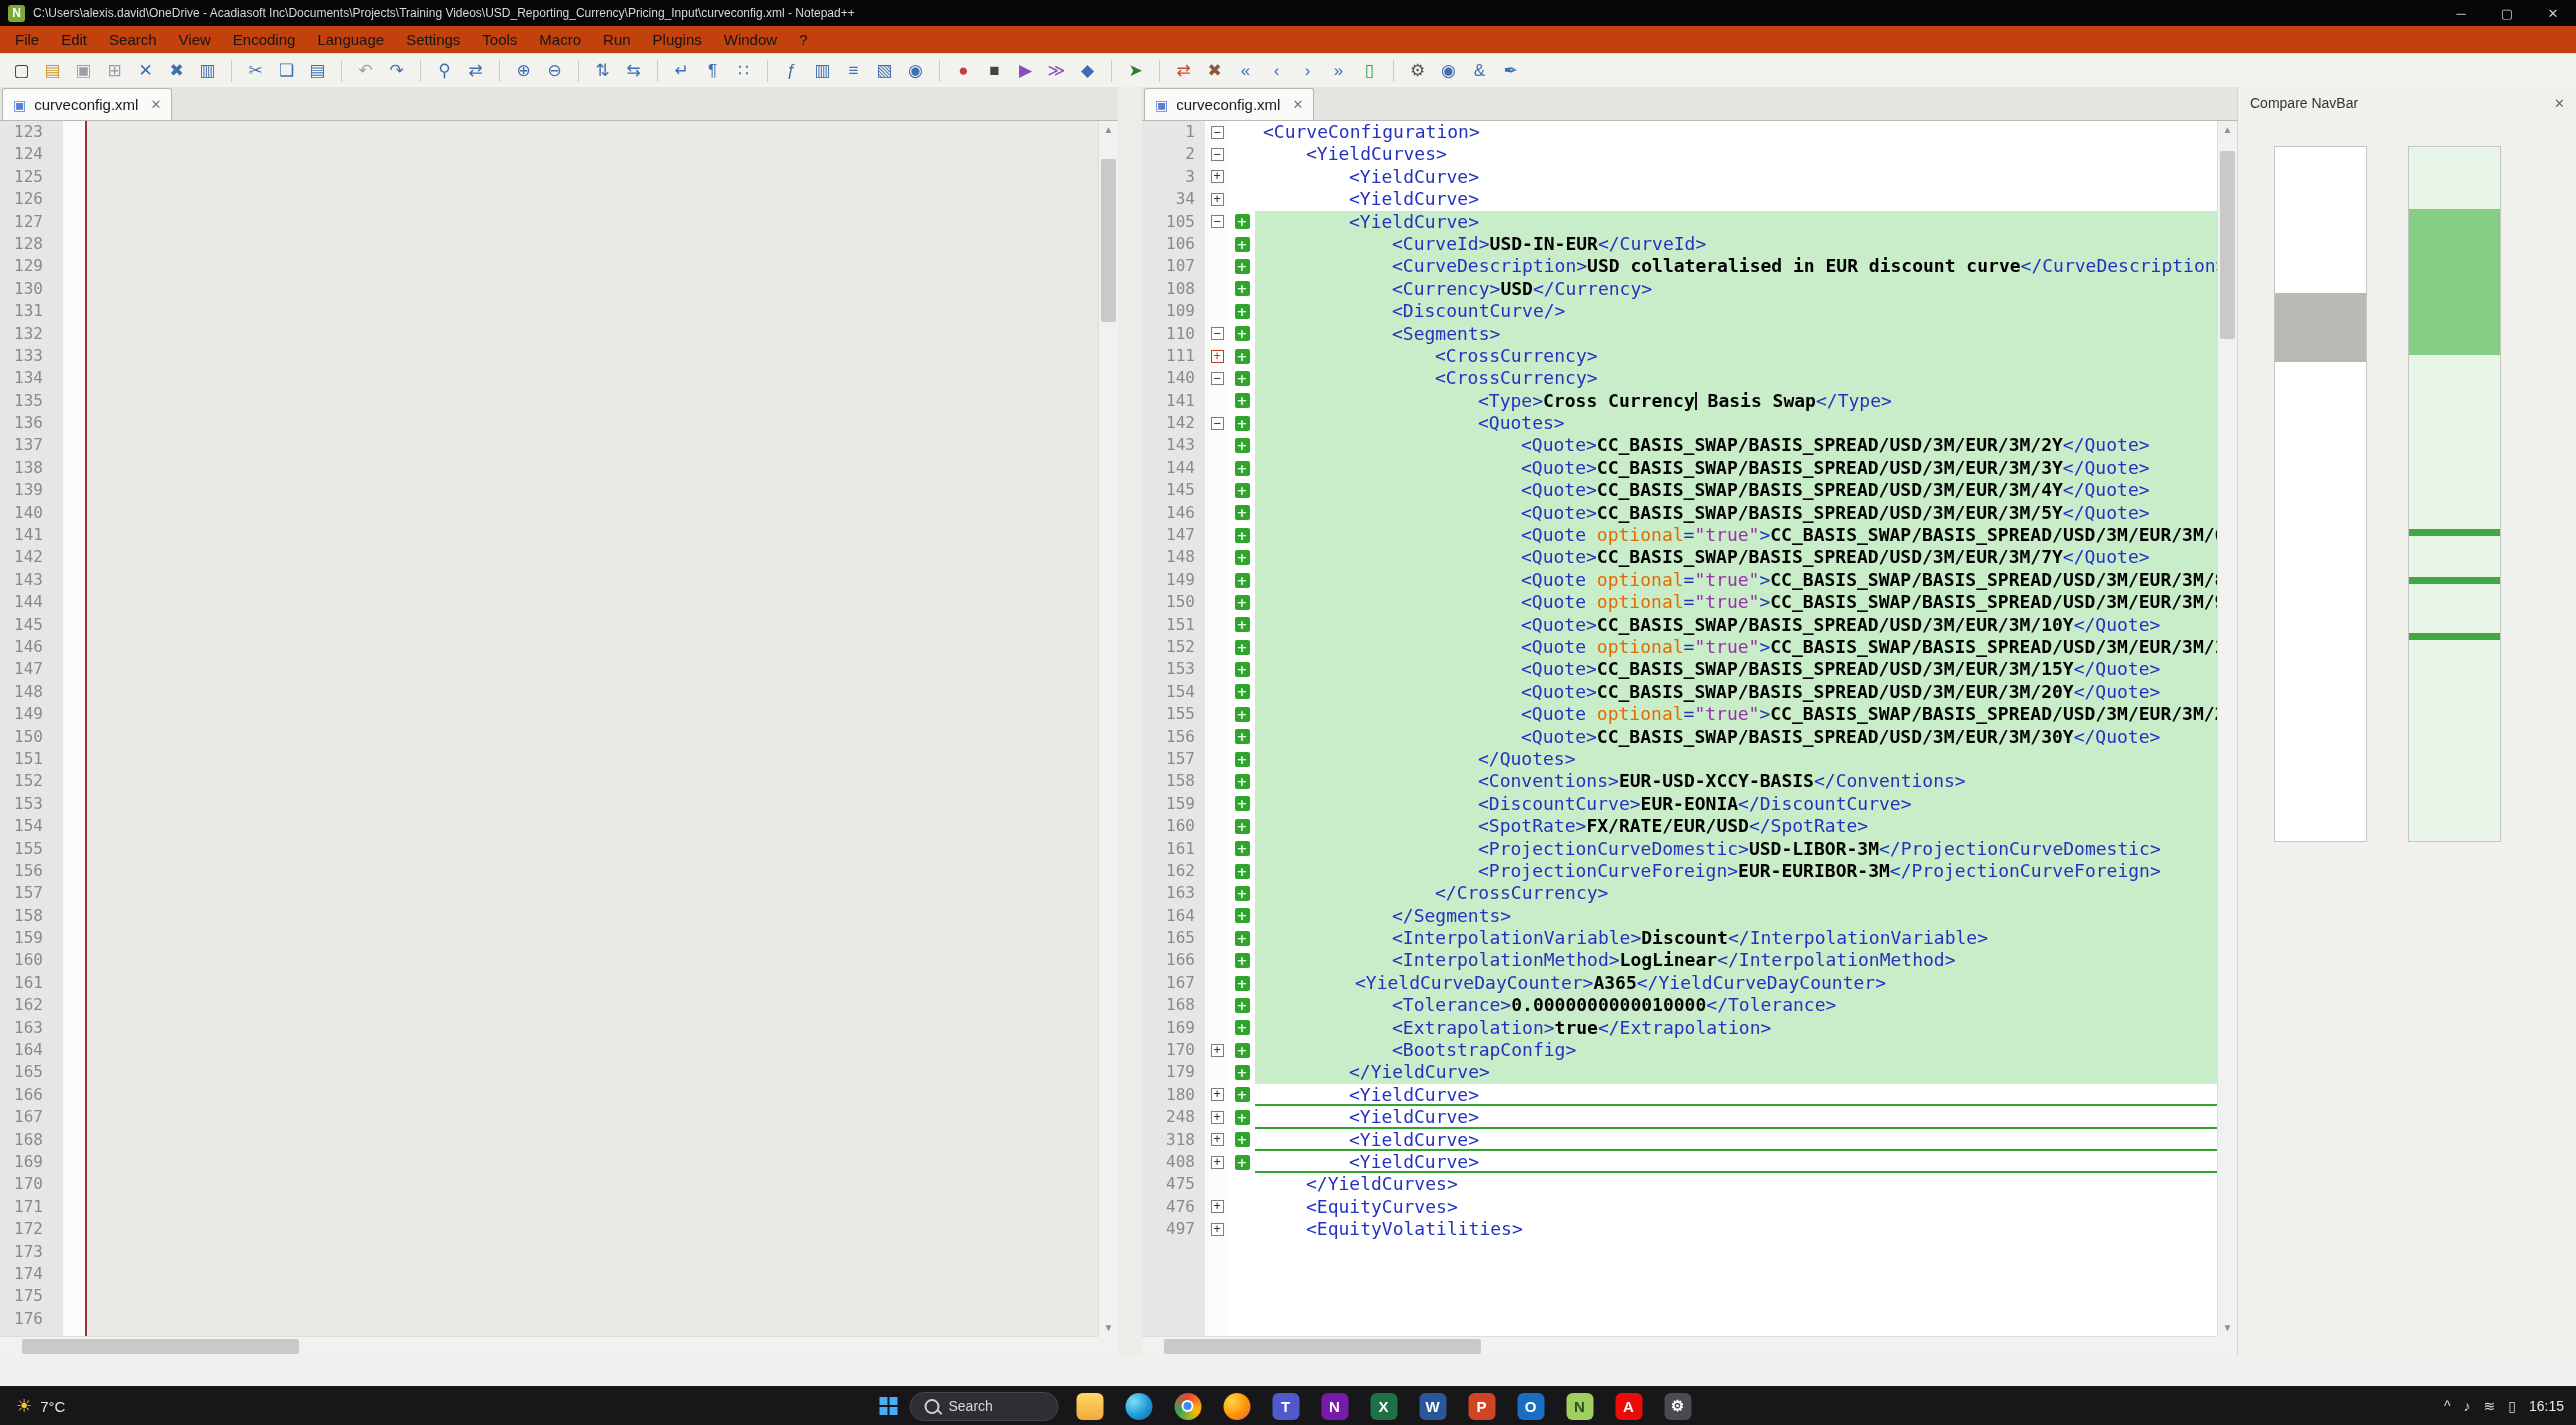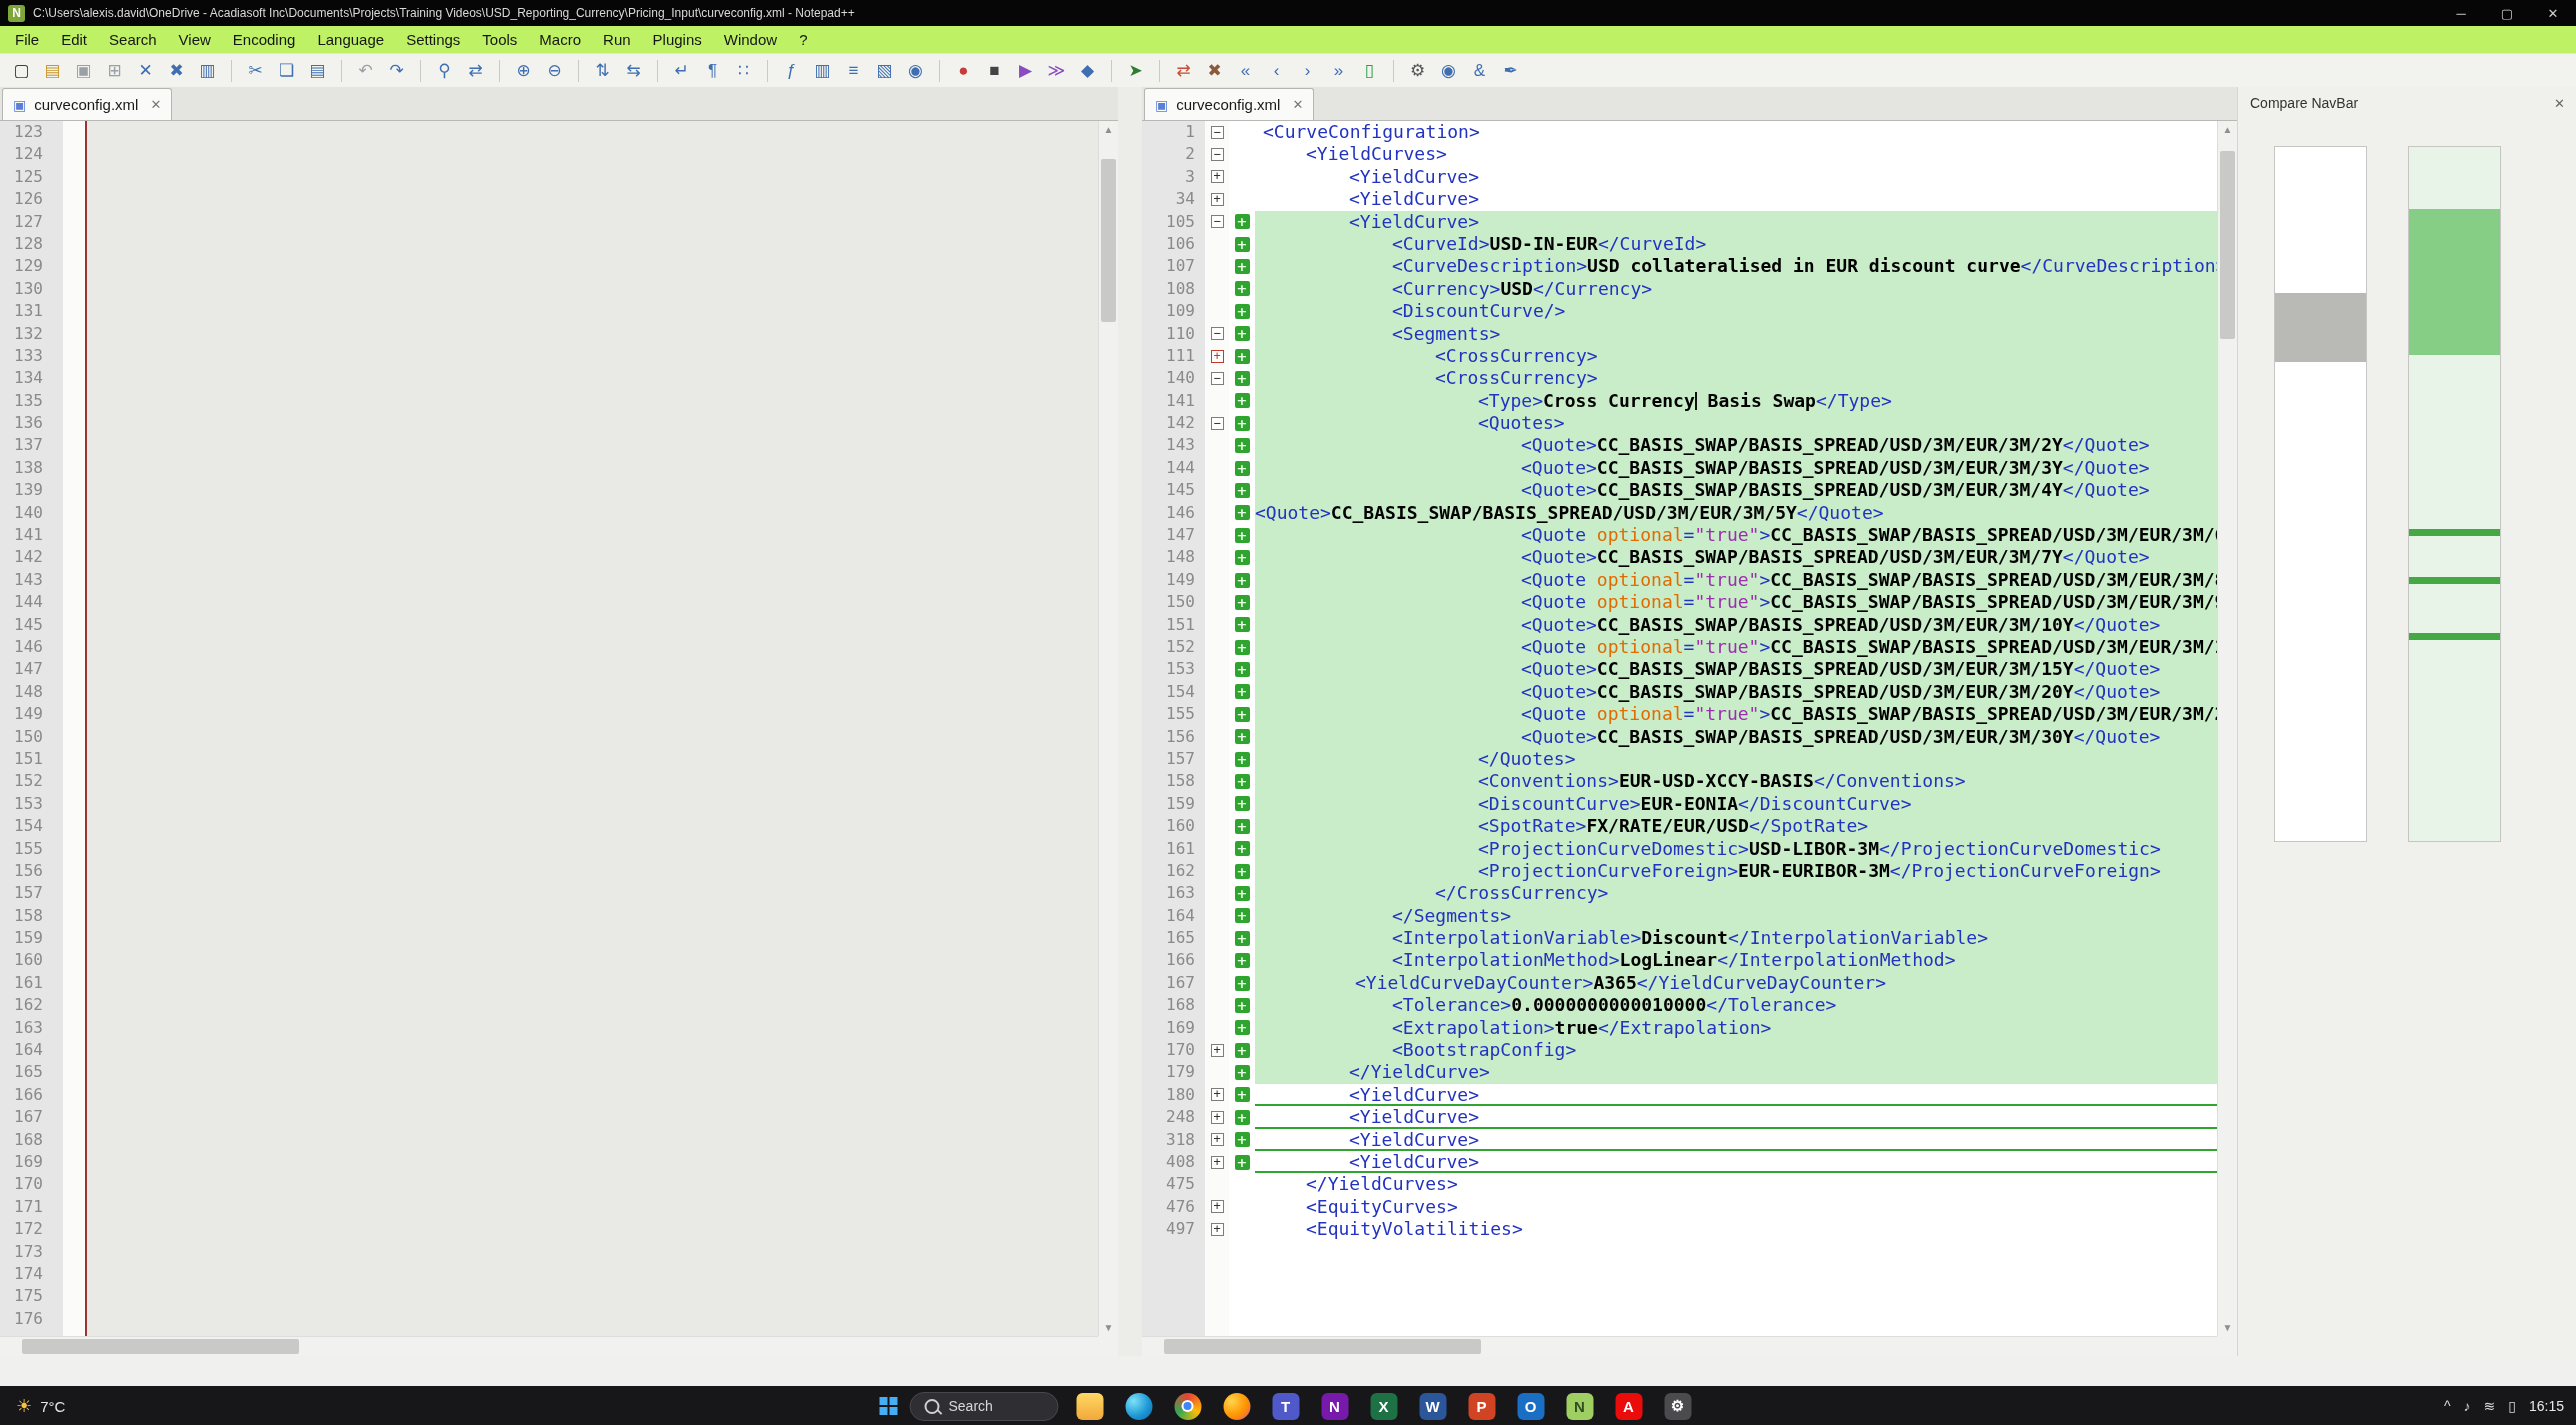--- a/index.html
+++ b/index.html
@@ -10,21 +10,21 @@
   .titlebar{position:absolute;left:0;top:0;width:100%;height:26px;background:#060606;
             display:flex;align-items:center;padding-left:8px;box-sizing:border-box;}
   .app-ico{width:17px;height:17px;border-radius:3px;background:#7da839;color:#fff;
            font:bold 12px/17px "Liberation Sans",sans-serif;text-align:center;flex:none;}
   .title-text{color:#d8d8d8;font-size:12px;margin-left:8px;white-space:nowrap;overflow:hidden;flex:1;}
   .win-controls{display:flex;height:100%;flex:none;}
   .wc{width:46px;height:100%;display:flex;align-items:center;justify-content:center;
       color:#cfcfcf;font-size:13px;}
 
   
-  .menubar{position:absolute;left:0;top:26px;width:100%;height:28px;background:#bef264;
+  .menubar{position:absolute;left:0;top:26px;width:100%;height:28px;background:#c2410c;
            display:flex;align-items:center;padding-left:4px;box-sizing:border-box;border-bottom:1px solid #e3e3e0;}
   .menu-item{padding:0 11px;font-size:15px;line-height:27px;color:#161616;}
 
   
   .toolbar{position:absolute;left:0;top:54px;width:100%;height:34px;background:#f2f2ef;
            border-bottom:1px solid #d8d8d5;display:flex;align-items:center;padding-left:8px;box-sizing:border-box;gap:4px;}
   .tbi{width:27px;height:27px;display:flex;align-items:center;justify-content:center;
        font-size:17px;border-radius:3px;flex:none;}
   .tb-sep{width:1px;height:22px;background:#c9c9c5;margin:0 6px;flex:none;}
 
@@ -458,21 +458,21 @@
                 <span class="dmark">+</span>
               </div>
               <div class="ccode bg-add" style="padding-left: 266px;"><span class="s-t">&lt;Quote&gt;</span><span class="s-x">CC_BASIS_SWAP/BASIS_SPREAD/USD/3M/EUR/3M/4Y</span><span class="s-t">&lt;/Quote&gt;</span></div>
             </div>
             <div class="crow">
               <div class="cnum">146</div>
               <div class="cfold"></div>
               <div class="cdiff">
                 <span class="dmark">+</span>
               </div>
-              <div class="ccode bg-add" style=""><span class="s-t">&lt;Quote&gt;</span><span class="s-x">CC_BASIS_SWAP/BASIS_SPREAD/USD/3M/EUR/3M/5Y</span><span class="s-t">&lt;/Quote&gt;</span></div>
+              <div class="ccode bg-add" style="padding-left: 266px;"><span class="s-t">&lt;Quote&gt;</span><span class="s-x">CC_BASIS_SWAP/BASIS_SPREAD/USD/3M/EUR/3M/5Y</span><span class="s-t">&lt;/Quote&gt;</span></div>
             </div>
             <div class="crow">
               <div class="cnum">147</div>
               <div class="cfold"></div>
               <div class="cdiff">
                 <span class="dmark">+</span>
               </div>
               <div class="ccode bg-add" style="padding-left: 266px;"><span class="s-t">&lt;Quote </span><span class="s-a">optional</span><span class="s-t">=</span><span class="s-v">"true"</span><span class="s-t">&gt;</span><span class="s-x">CC_BASIS_SWAP/BASIS_SPREAD/USD/3M/EUR/3M/6Y</span></div>
             </div>
             <div class="crow">

